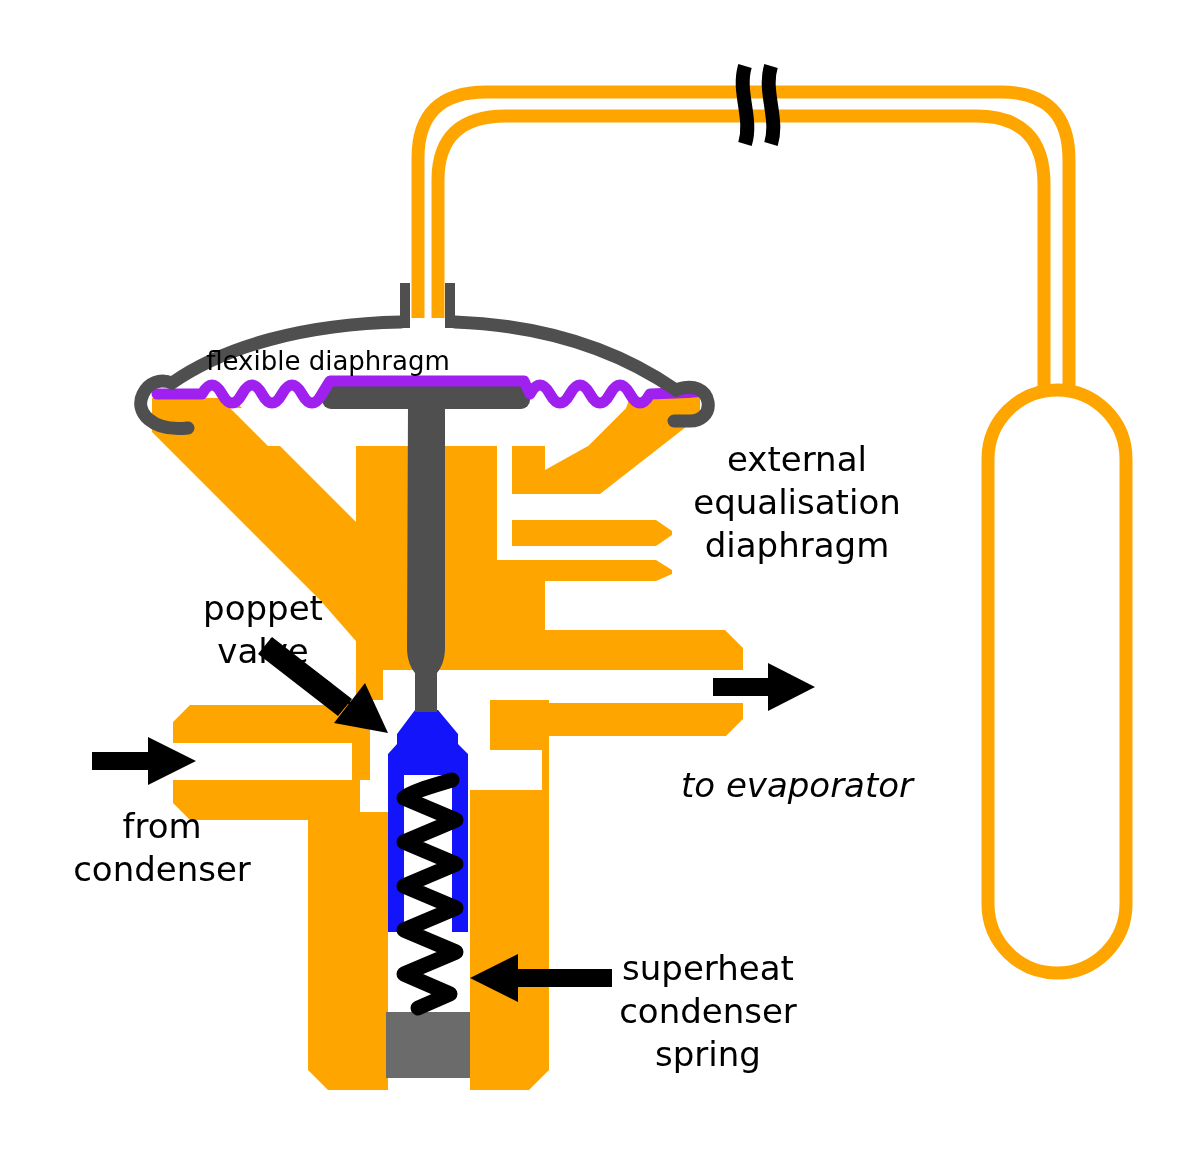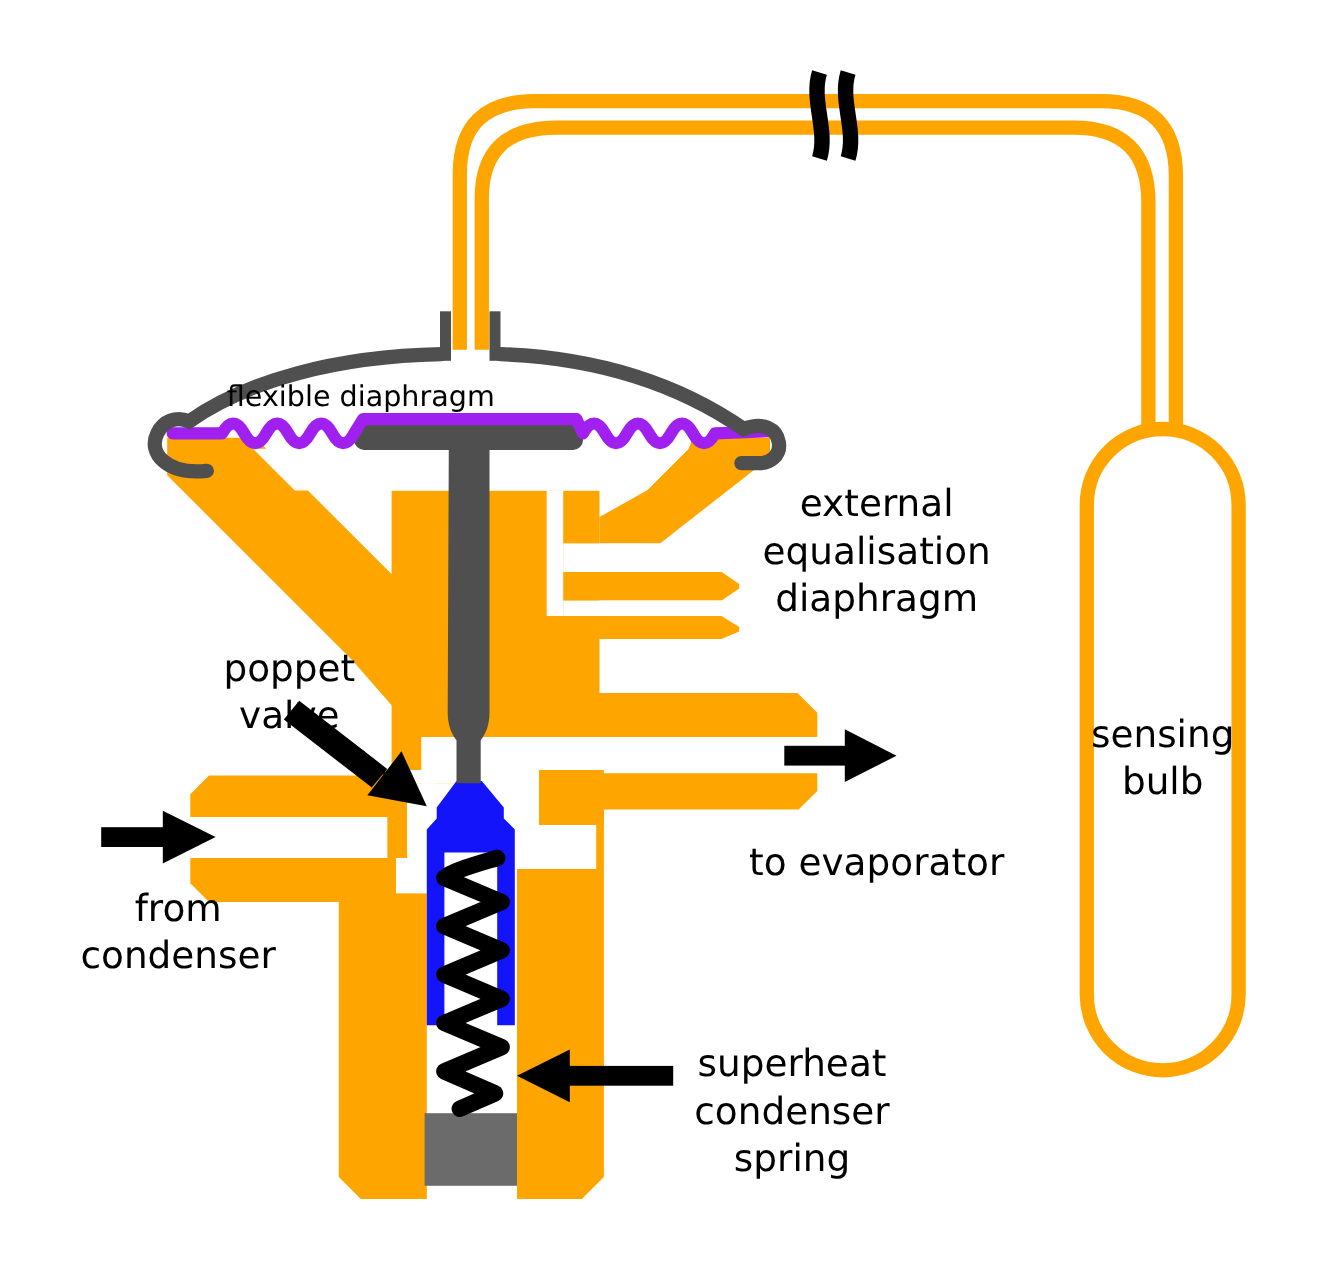--- a/index.html
+++ b/index.html
@@ -128,26 +128,22 @@
   <div class="label" style="left:231px;top:630px;margin-left:32px;">
     <div>poppet</div>
     <div>valve</div>
   </div>
 
   <div class="label" style="left:130px;top:848px;margin-left:32px;">
     <div>from</div>
     <div>condenser</div>
   </div>
 
-  <div class="label" style="left:797px;top:785px;">to evaporator</div>
+  <div class="label" style="left:797px;top:785px;font-style:italic;">to evaporator</div>
 
-  <div class="label" style="left:708px;top:1011px;margin-left:12px;">
+  <div class="label" style="left:708px;top:1011px;">
     <div>superheat</div>
     <div>condenser</div>
     <div>spring</div>
   </div>
 
-  <div class="label" style="left:1057px;top:690px;">
-    <div>sensing</div>
-    <div>bulb</div>
-  </div>
 
 </div>
 
 </body></html>

